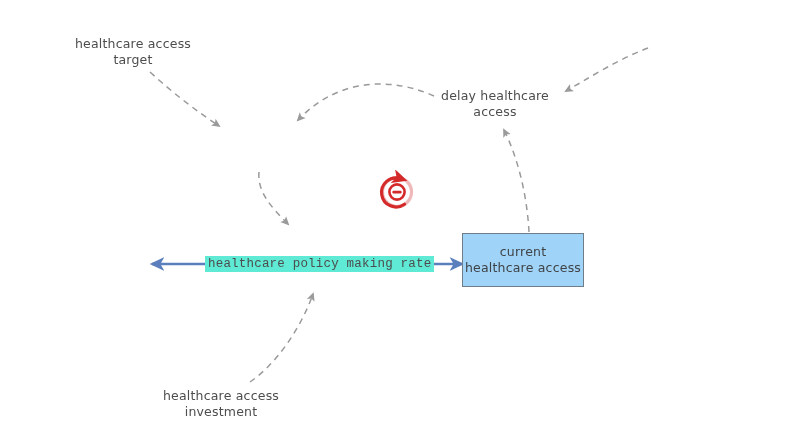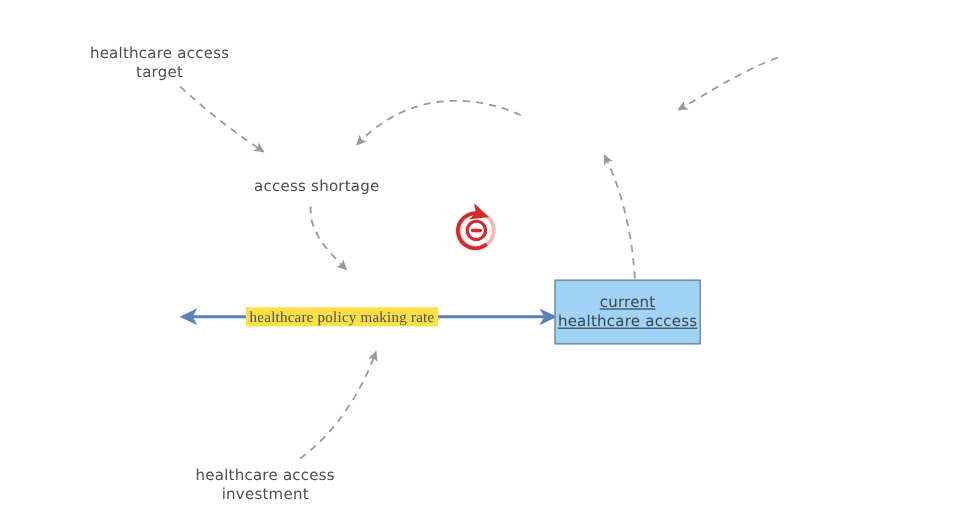--- a/index.html
+++ b/index.html
@@ -31,26 +31,26 @@
     font-size: 12.5px;
     line-height: 16px;
     text-align: center;
     white-space: pre-line;
     letter-spacing: 0.2px;
     user-select: none;
   }
   .flow-label {
     position: absolute;
     color: #4d4d4d;
-    font-family: Liberation Serif, serif;
+    font-family: Liberation Mono, monospace;
     font-size: 12.5px;
     line-height: 16px;
     text-align: center;
     white-space: nowrap;
-    background: #fde047;
+    background: #5eead4;
     padding: 0 3px;
     letter-spacing: 0.2px;
     user-select: none;
   }
   .stock-box {
     position: absolute;
     box-sizing: border-box;
     background: #9fd3f7;
     border: 1.6px solid #6f7d88;
     display: flex;
@@ -59,21 +59,20 @@
   }
   .stock-box-label {
     color: #3f4246;
     font-family: "DejaVu Sans", sans-serif;
     font-size: 12.5px;
     line-height: 16px;
     text-align: center;
     white-space: pre-line;
     letter-spacing: 0.2px;
     user-select: none;
-    text-decoration: underline;
   }
   .loop-icon {
     position: absolute;
   }
 </style>
 </head>
 <body>
 
 <div id="canvas">
 
@@ -119,22 +118,23 @@
 
       <circle cx="22" cy="22" r="7.6" fill="none" stroke="#d42a2a" stroke-width="2.6"></circle>
       <rect x="17.4" y="20.7" width="9.2" height="2.8" rx="1.2" fill="#d42a2a"></rect>
     </svg>
   </div>
 
   <div class="node-label" style="left:72px; top:36px; width:122px;">healthcare access
 target</div>
 
 
+  <div class="node-label" style="left:439px; top:88px; width:112px;">delay healthcare
+access</div>
 
-  <div class="node-label" style="left:208px; top:147px; width:112px;">access shortage</div>
 
   <div class="node-label" style="left:160px; top:388px; width:122px;">healthcare access
 investment</div>
 
   <div class="flow-label" style="left:205px; top:256px;">healthcare policy making rate</div>
 
   <div class="stock-box" style="left:462px; top:233px; width:122px; height:54px;">
     <span class="stock-box-label">current
 healthcare access</span>
   </div>

